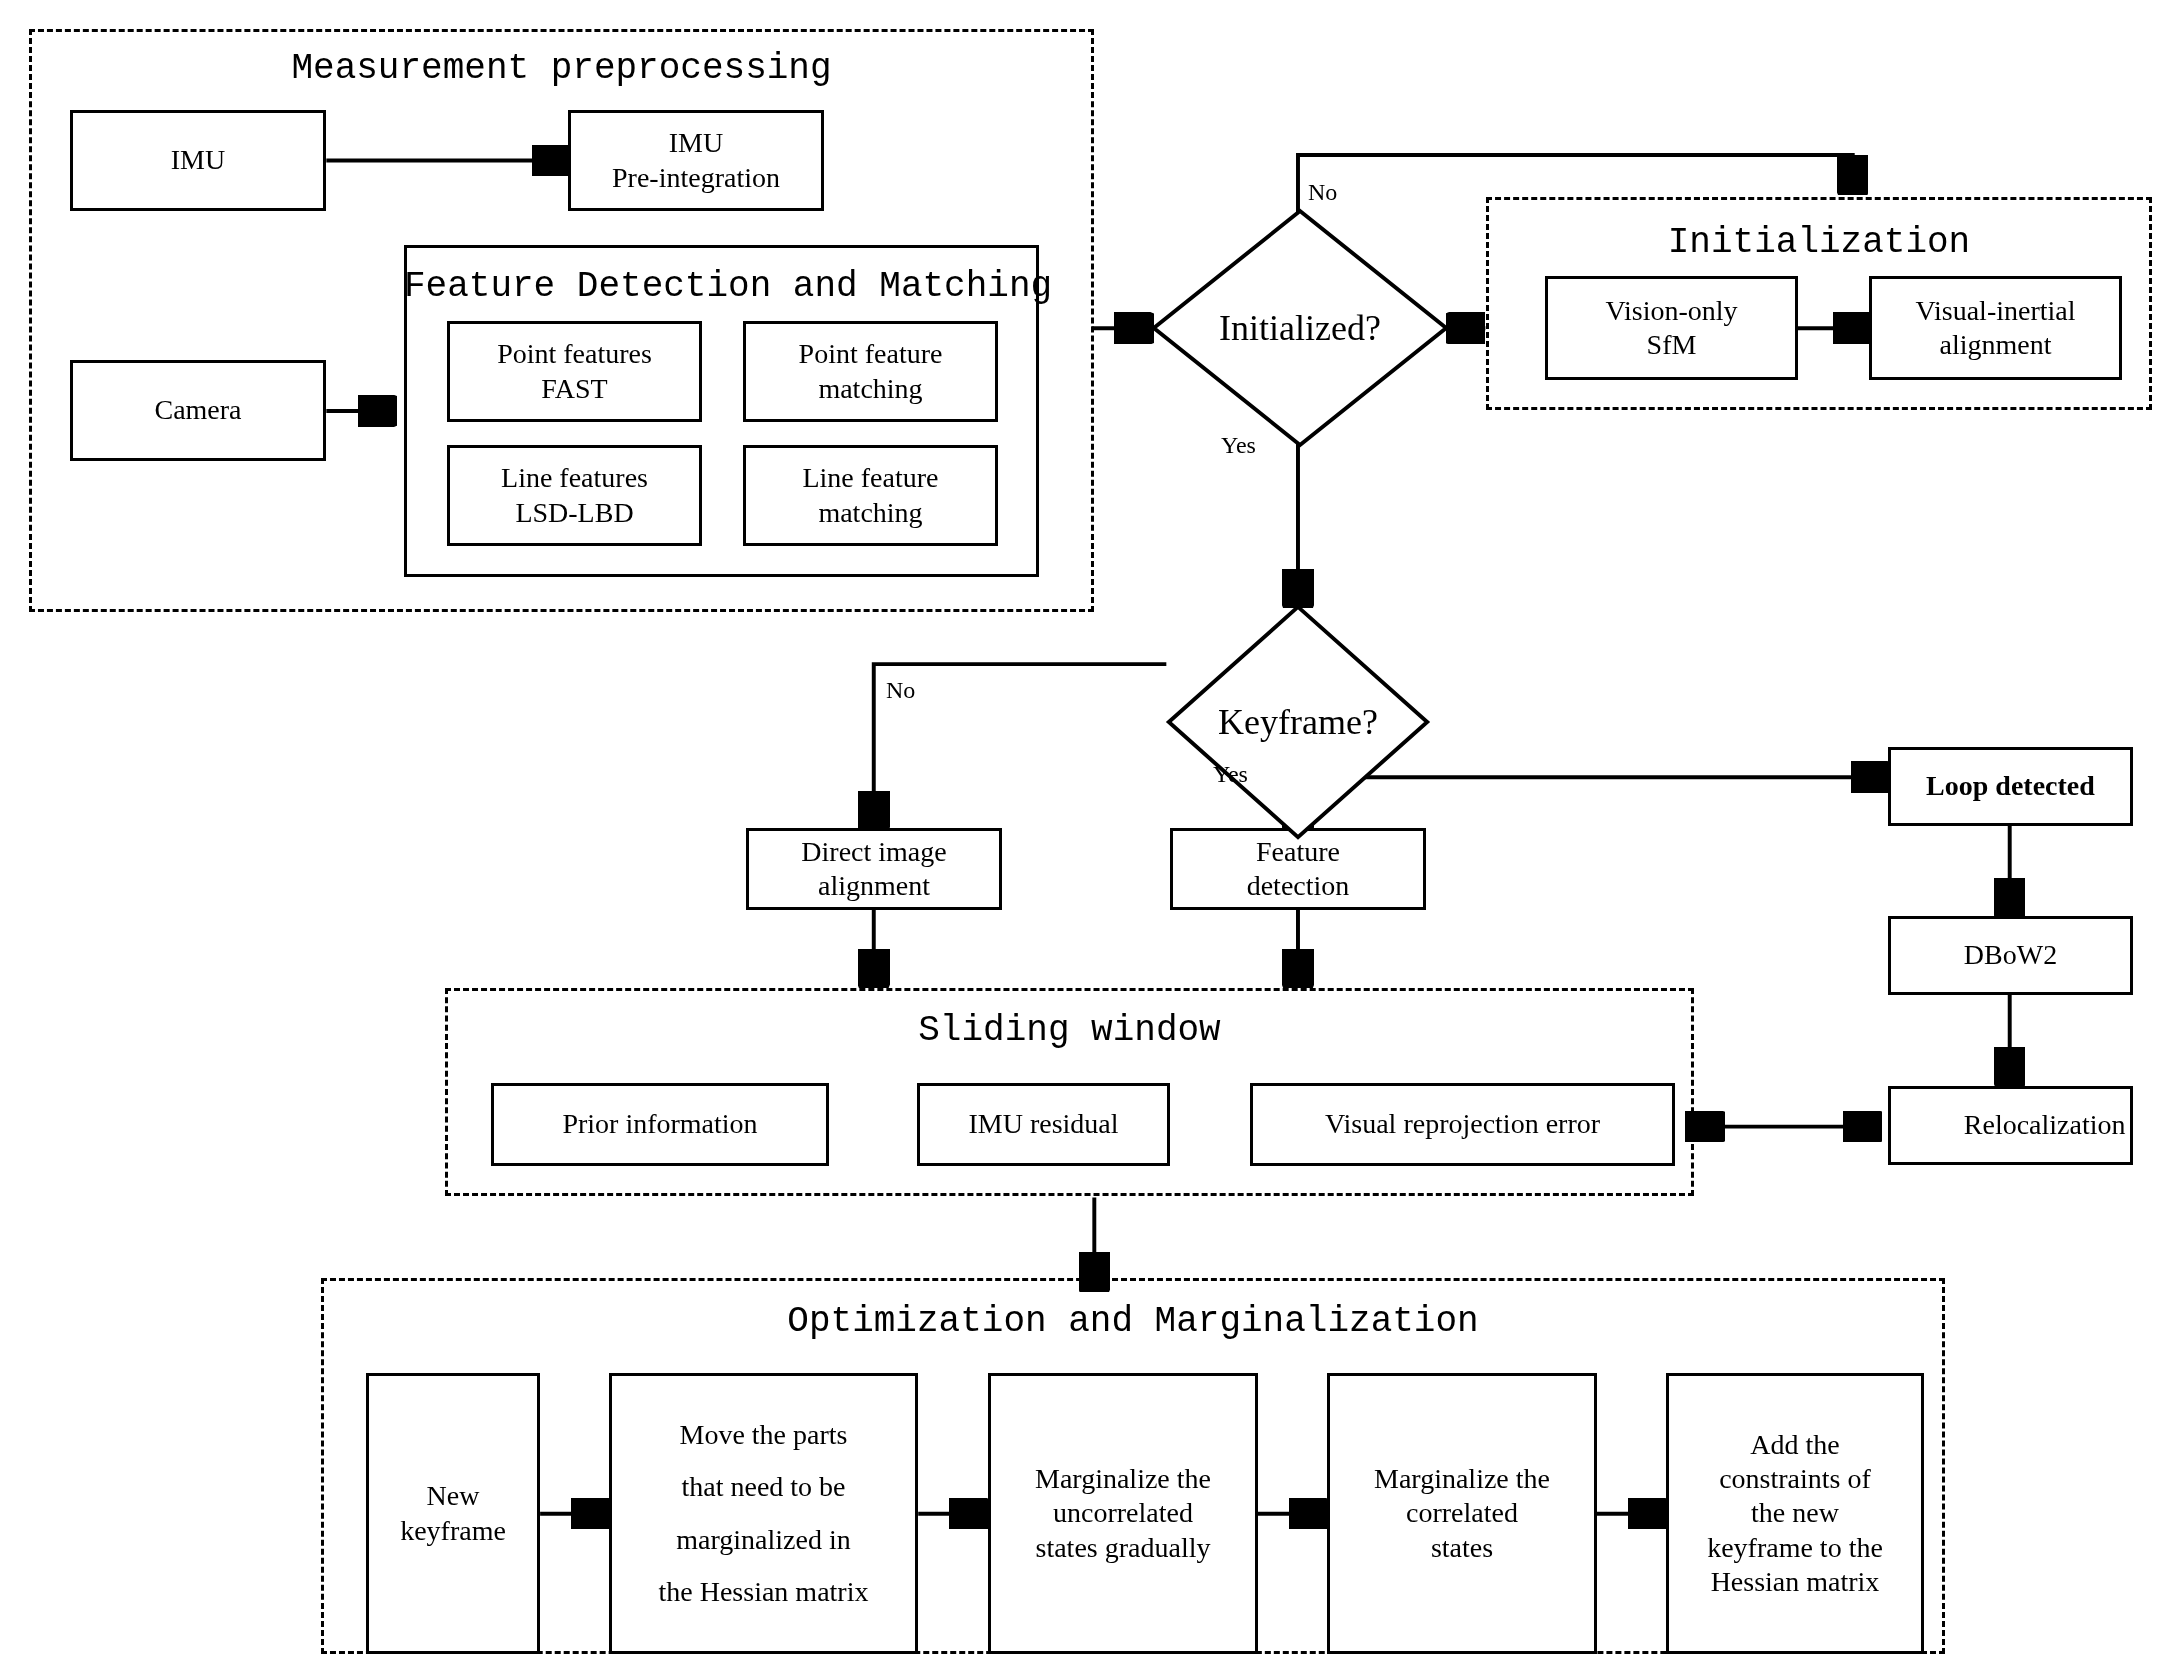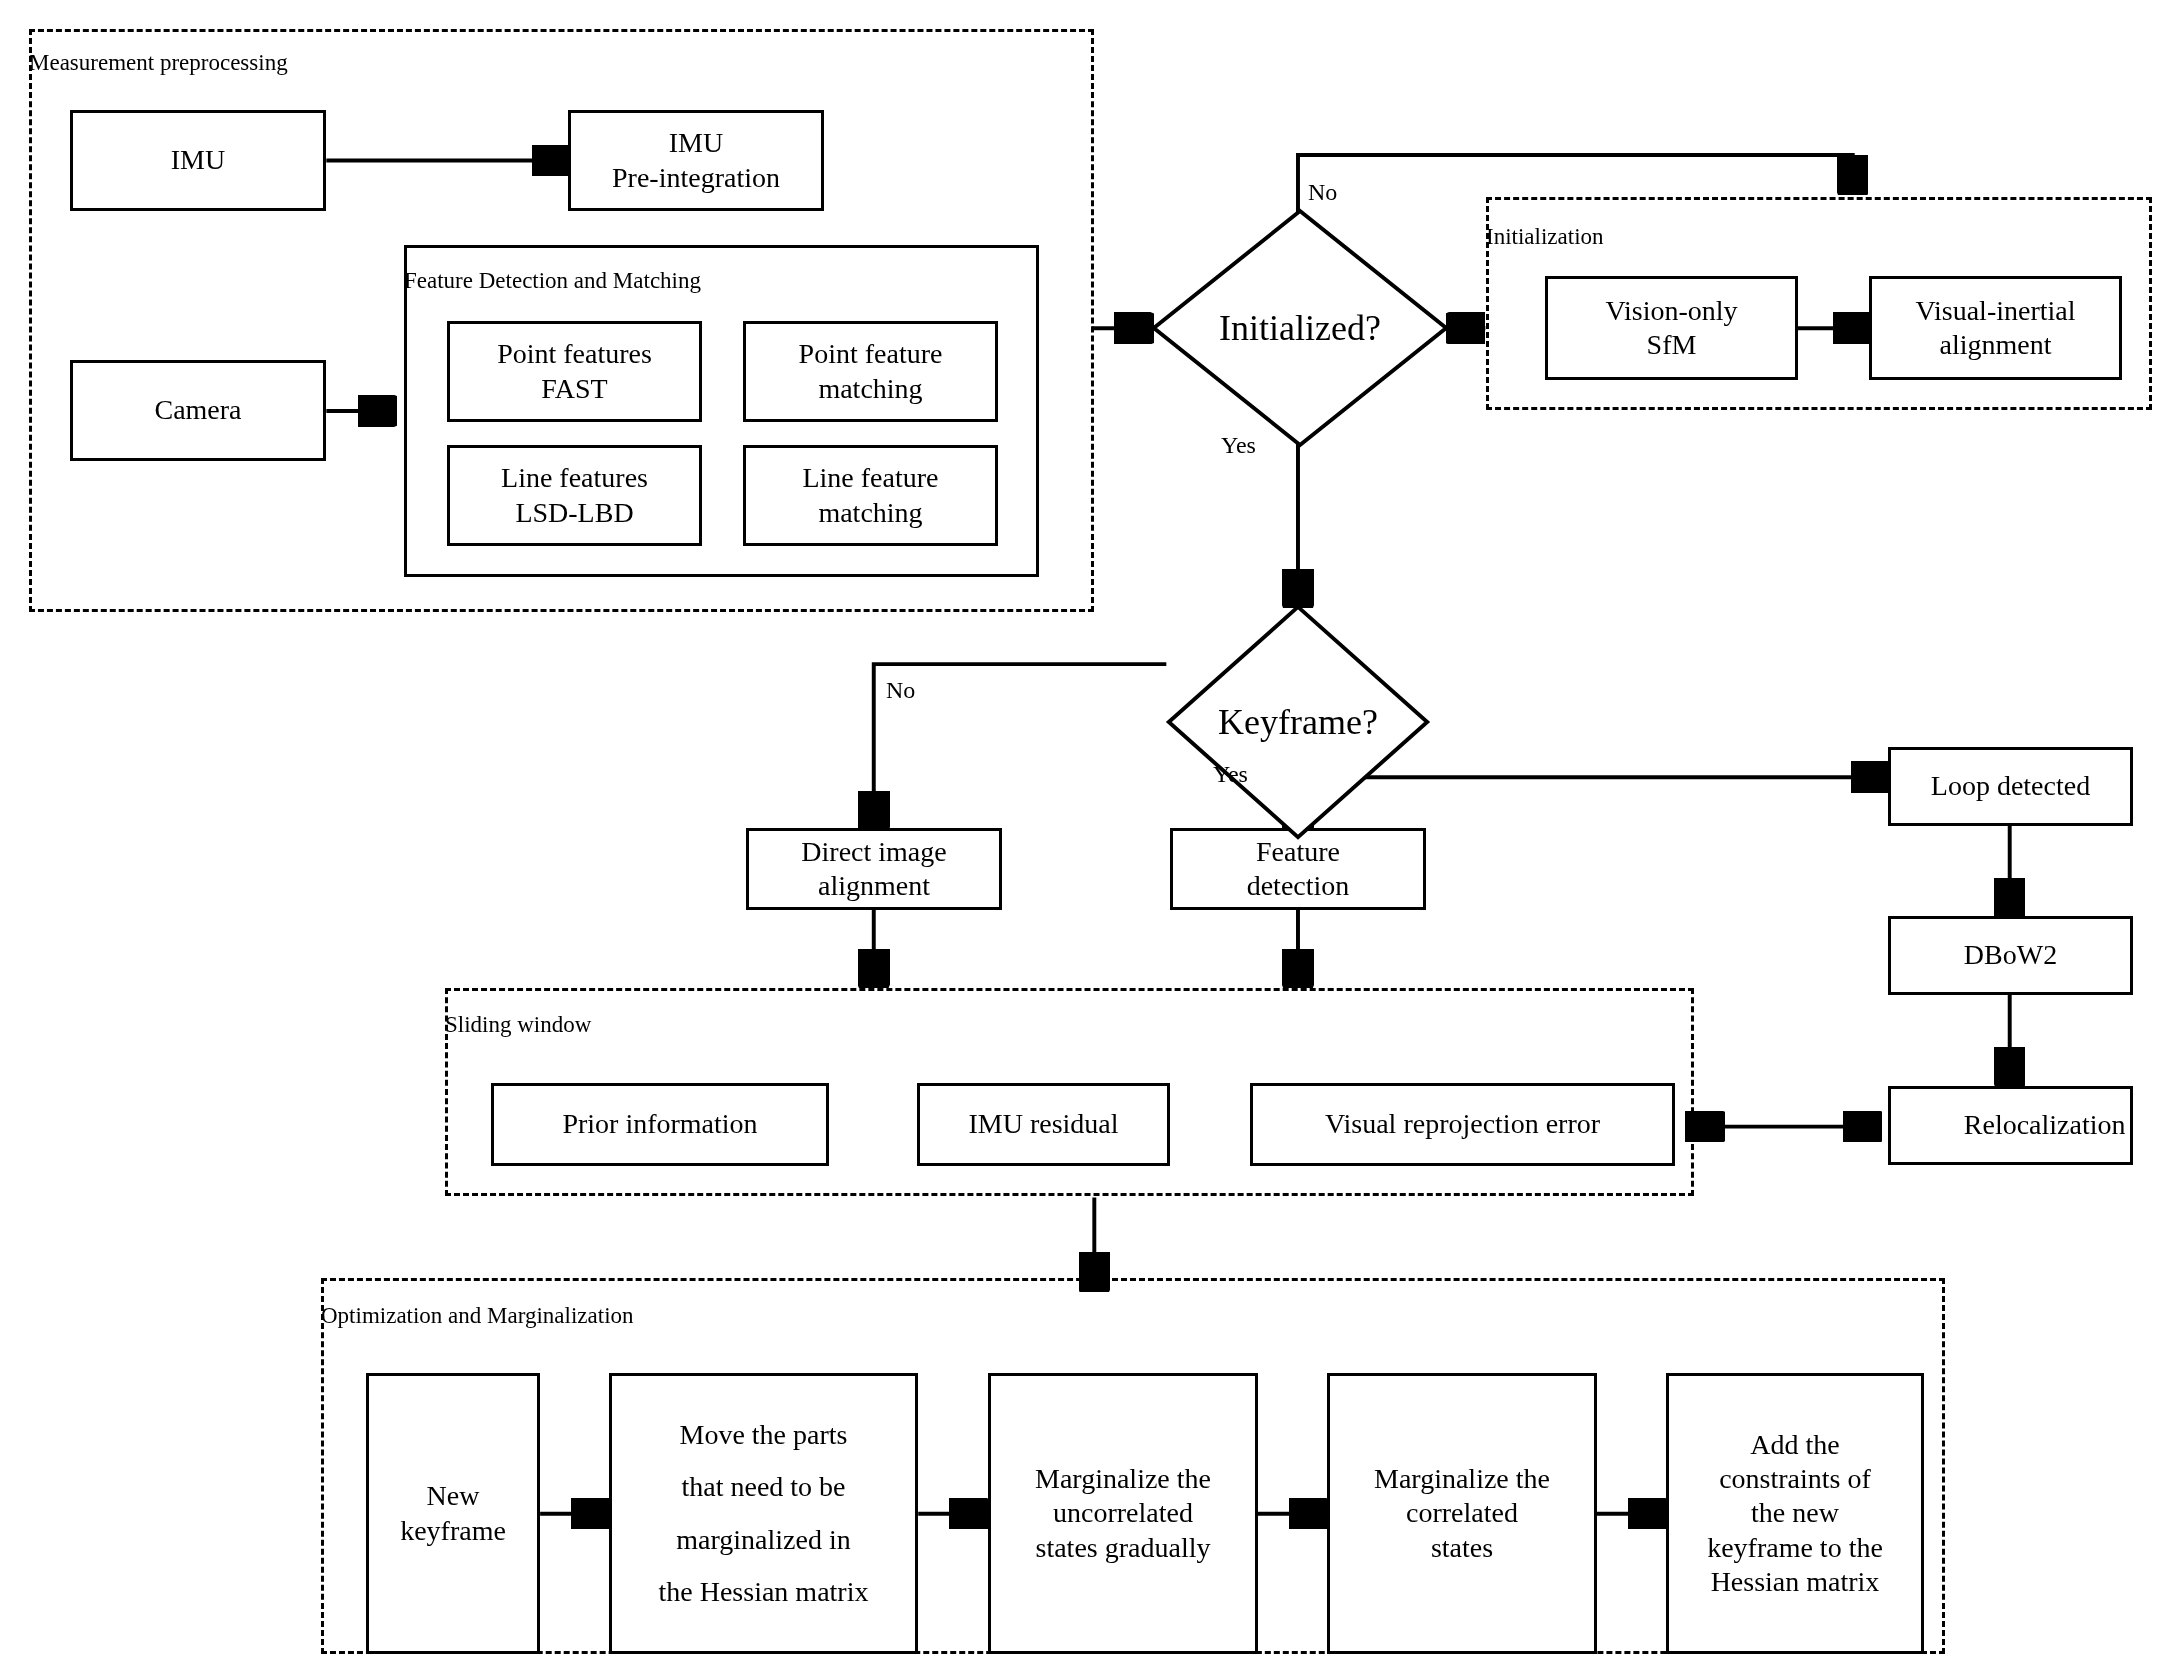--- a/index.html
+++ b/index.html
@@ -18,22 +18,23 @@
   }
   .box.thin{border-width:3.4px;}
 
   
   .group{
     position:absolute;box-sizing:border-box;background:transparent;
     border:3.9px dashed #000;
   }
   
   .caption{
-    position:absolute;font-size:23px;line-height:1;
+    position:absolute;text-align:center;font-size:36px;line-height:1;
     white-space:nowrap;
+    font-family:Liberation Mono, monospace;
   }
   
   .diamond{position:absolute;}
   .diamond svg{display:block;overflow:visible;}
   .diamond .dlabel{
     position:absolute;left:0;top:0;width:100%;height:100%;
     display:flex;align-items:center;justify-content:center;
     font-size:36px;white-space:nowrap;
   }
   
@@ -157,21 +158,21 @@
   <div class="box" style="left:746px;top:828px;width:256px;height:82px;flex-direction:column;">
     <span>Direct image</span>
     <span>alignment</span>
   </div>
 
   <div class="box" style="left:1170px;top:828px;width:256px;height:82px;flex-direction:column;">
     <span>Feature</span>
     <span>detection</span>
   </div>
 
-  <div class="box" style="left:1888px;top:747px;width:245px;height:79px;">
+  <div class="box" style="left:1888px;top:747px;width:245px;height:79px;font-weight:bold;">
     <span>Loop detected</span>
   </div>
 
   <div class="box" style="left:1888px;top:916px;width:245px;height:79px;">
     <span>DBoW2</span>
   </div>
 
   <div class="box" style="left:1888px;top:1086px;width:245px;height:79px;justify-content:flex-end;">
     <span>Relocalization</span>
   </div>

